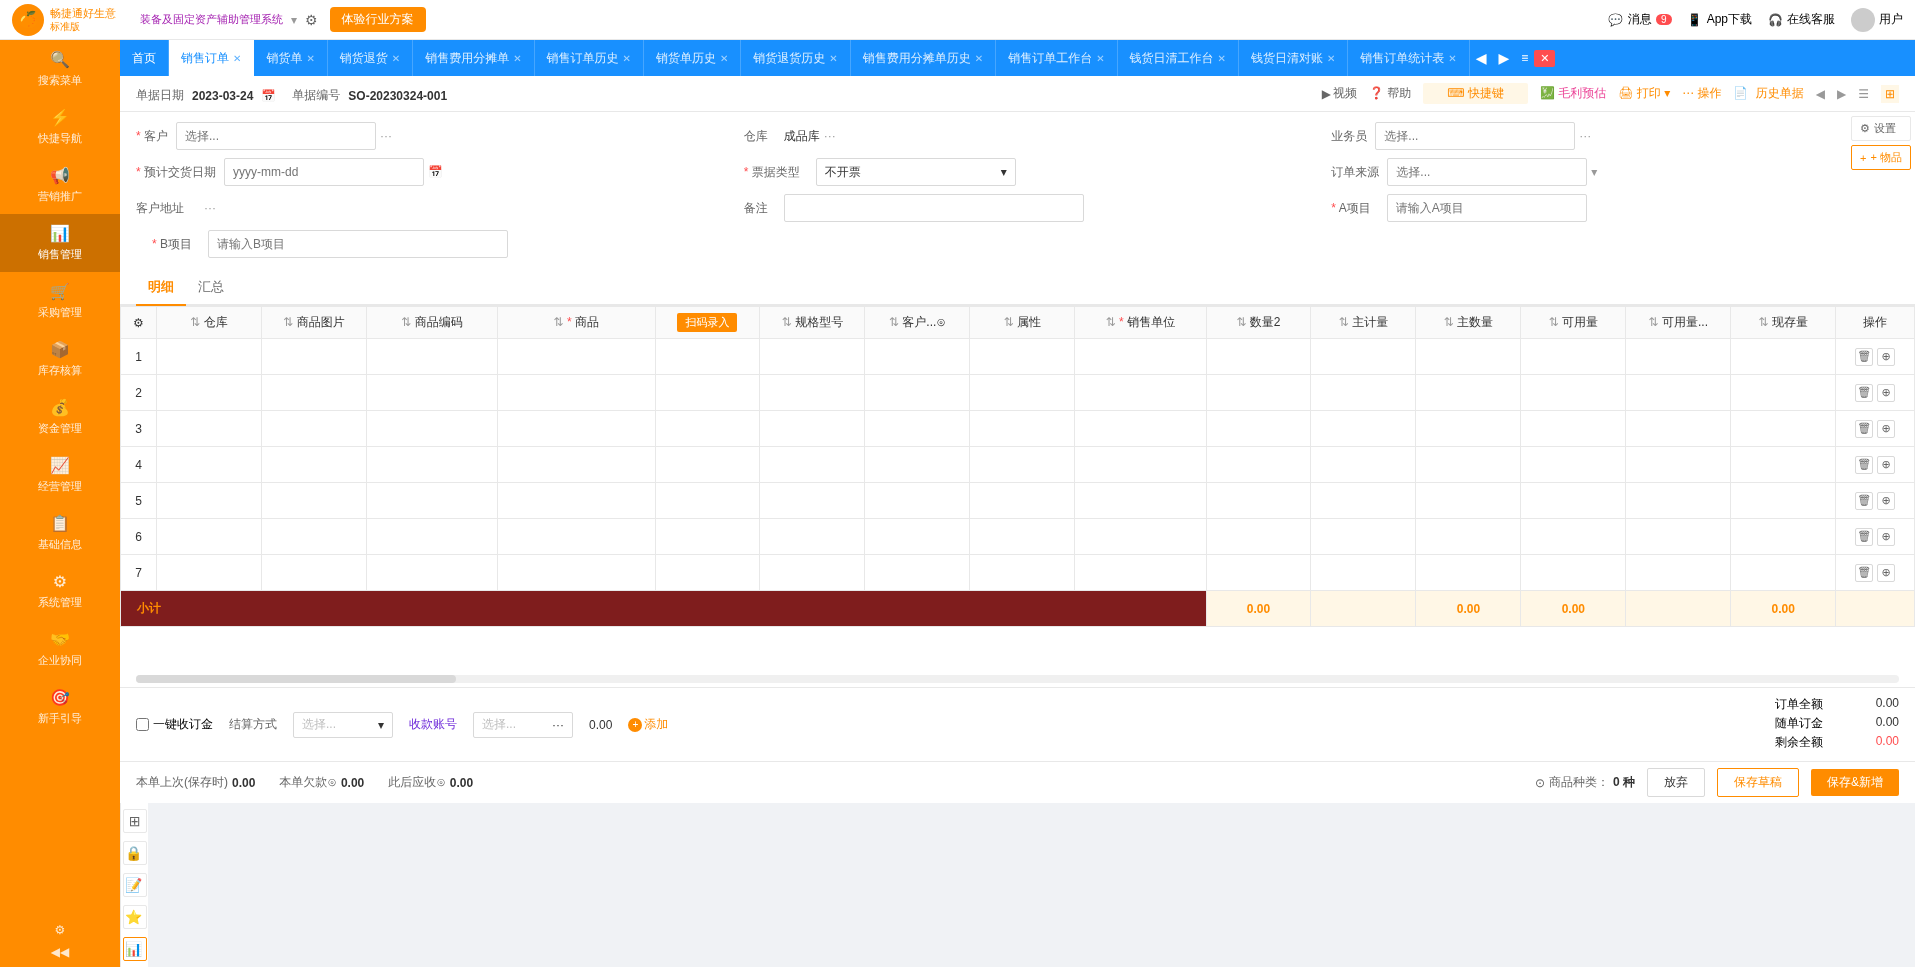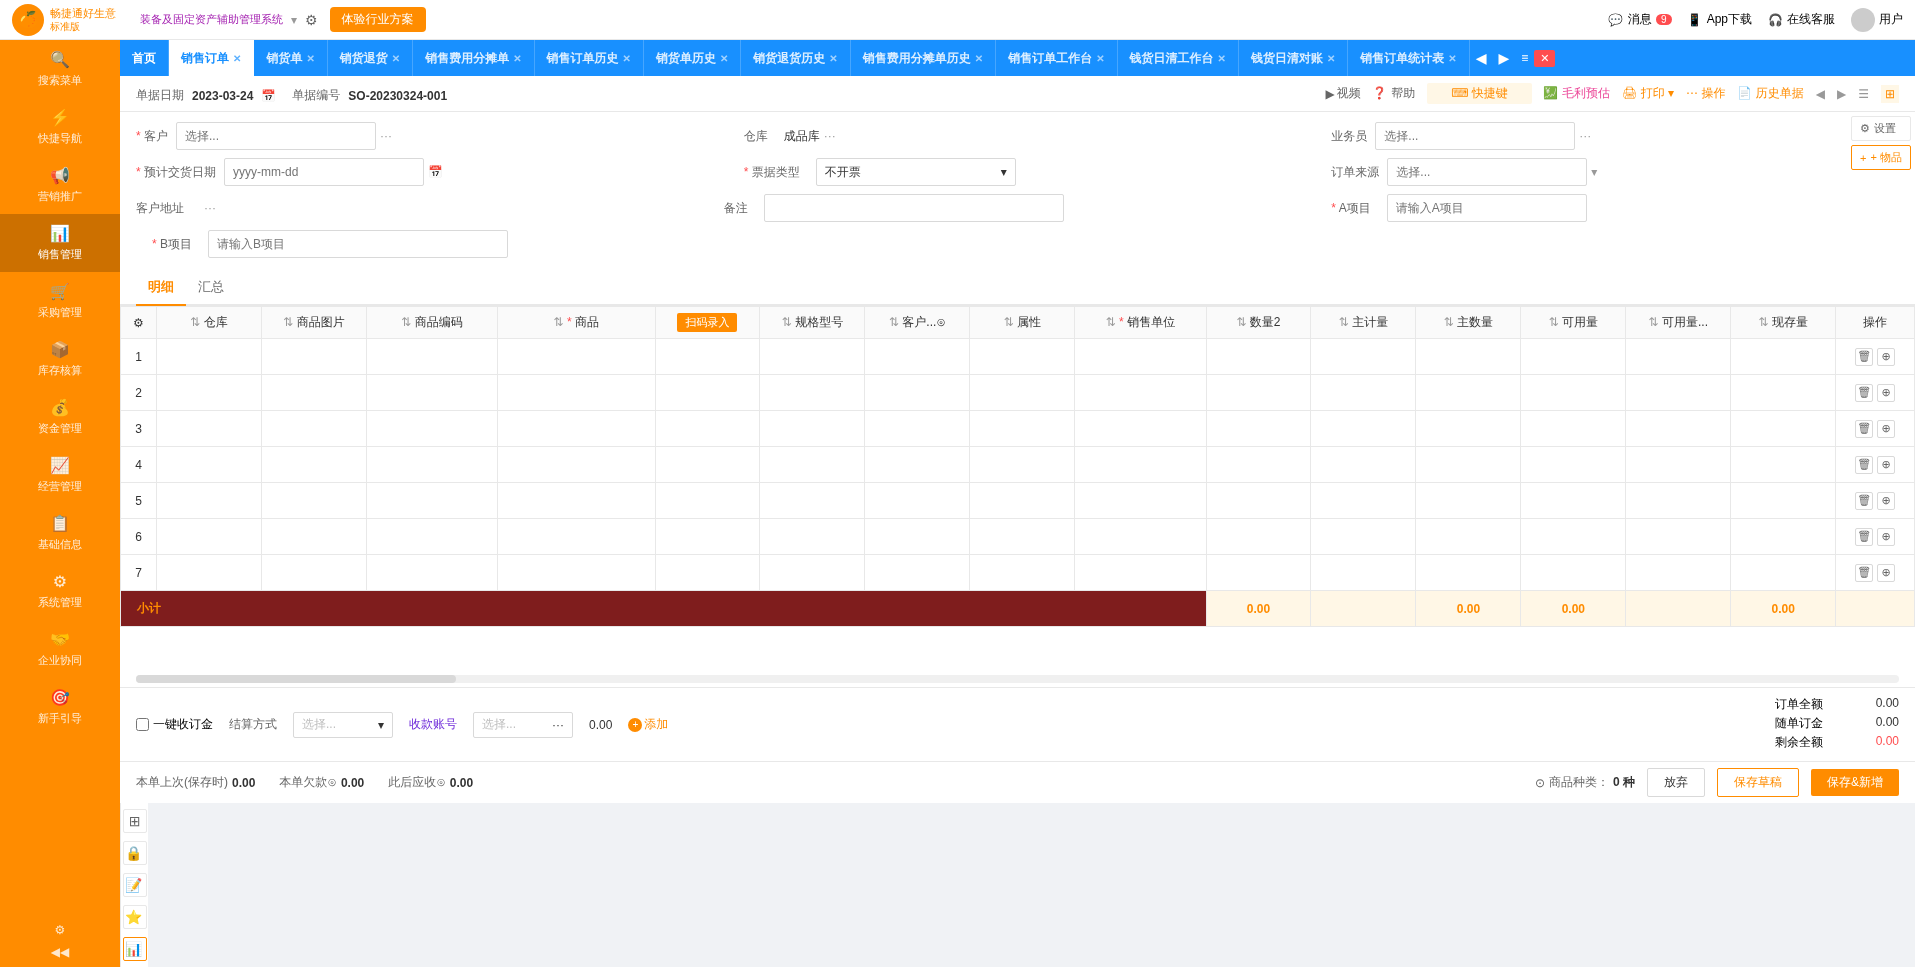--- a/index.html
+++ b/index.html
@@ -20,21 +20,21 @@
     .top-action-btn { background: #ff8c00; color: white; border: none; border-radius: 4px; padding: 4px 12px; cursor: pointer; font-size: 12px; }
     .icon-item { display: flex; align-items: center; gap: 4px; cursor: pointer; }
     .badge { background: #ff4d4f; color: white; border-radius: 10px; padding: 0 4px; font-size: 10px; min-width: 16px; text-align: center; }
     
     
     .sidebar-item { display: flex; flex-direction: column; align-items: center; padding: 10px 0; width: 100%; cursor: pointer; color: rgba(255,255,255,0.85); font-size: 11px; gap: 4px; }
     .sidebar-item.active { background: rgba(0,0,0,0.2); color: white; }
     .sidebar-icon { font-size: 16px; }
     
     
-    .tab-item { height: 36px; padding: 0 12px; display: flex; align-items: center; gap: 4px; color: rgba(255,255,255,0.85); cursor: pointer; white-space: nowrap; font-size: 12px; border-right: 1px solid rgba(255,255,255,0.2); flex-shrink: 0; font-weight: bold; }
+    .tab-item { height: 36px; padding: 0 12px; display: flex; align-items: center; gap: 4px; color: rgba(255,255,255,0.85); cursor: pointer; white-space: nowrap; font-size: 12px; border-right: 1px solid rgba(255,255,255,0.2); flex-shrink: 0; }
     .tab-item.active { background: white; color: #1890ff; }
     .tab-item.home { background: #1890ff; color: white; }
     .tab-close { font-size: 10px; opacity: 0.7; }
     .tab-nav-btn { color: white; padding: 0 6px; cursor: pointer; font-size: 14px; }
     .toolbar { background: white; padding: 4px 16px; border-bottom: 1px solid #e8e8e8; display: flex; align-items: center; gap: 12px; height: 36px; }
     
     .form-row { display: flex; align-items: center; margin-bottom: 8px; }
     .form-group { display: flex; align-items: center; flex: 1; min-width: 0; }
     .form-label { color: #666; white-space: nowrap; margin-right: 8px; font-size: 12px; }
     .form-label.required::before { content: '* '; color: #ff4d4f; }
@@ -294,21 +294,21 @@
               </span>
               <span style="color:#ff8c00; cursor:pointer;">
                 <span>🖨</span>
                 <span>打印</span>
                 <span>▾</span>
               </span>
               <span style="color:#ff8c00; cursor:pointer;">
                 <span>⋯</span>
                 <span>操作</span>
               </span>
-              <span style="color:#ff8c00; cursor:pointer;">
+              <span style="color:#ff8c00; cursor:pointer;font-family:Liberation Mono, monospace;">
                 <span>📄</span>
                 <span>历史单据</span>
               </span>
               <span style="color:#999; cursor:pointer;">◀</span>
               <span style="color:#999; cursor:pointer;">▶</span>
               <span style="color:#999; cursor:pointer;">☰</span>
               <span style="color:#ff8c00; cursor:pointer; background:#fff7e6; padding:2px 4px;">⊞</span>
             </div>
           </div>
         </div>
@@ -363,21 +363,21 @@
               <span class="dots-btn">▾</span>
             </div>
           </div>
 
           <div class="form-row">
             <div class="form-group" style="flex:2;">
               <span class="form-label">客户地址</span>
               <span class="dots-btn" style="margin-left:8px;">···</span>
             </div>
             <div class="form-group" style="flex:2;">
-              <span class="form-label" style="">备注</span>
+              <span class="form-label" style="margin-left:20px;">备注</span>
               <input class="form-input" type="text" style="flex: 1 1 0%; max-width: 300px; margin-left: 8px;">
             </div>
             <div class="form-group" style="flex:2;">
               <span class="form-label required" style="margin-left:20px;">A项目</span>
               <input class="form-input placeholder" type="text" style="flex: 1 1 0%; max-width: 200px; margin-left: 8px;" placeholder="请输入A项目">
             </div>
           </div>
 
           <div class="form-row">
             <div class="form-group">

